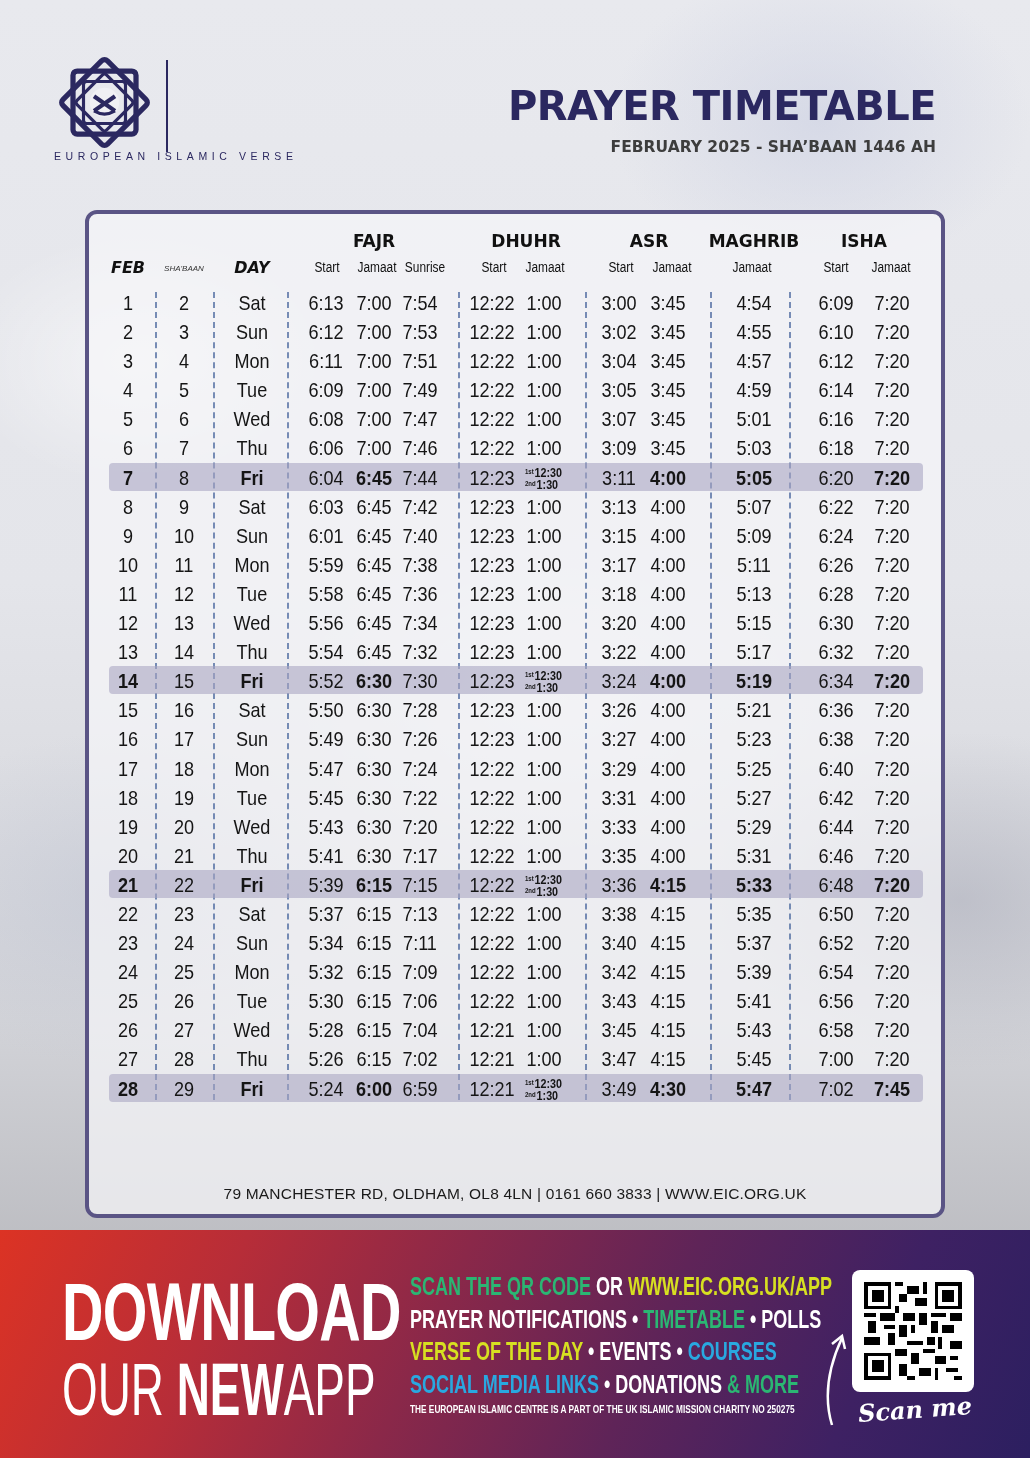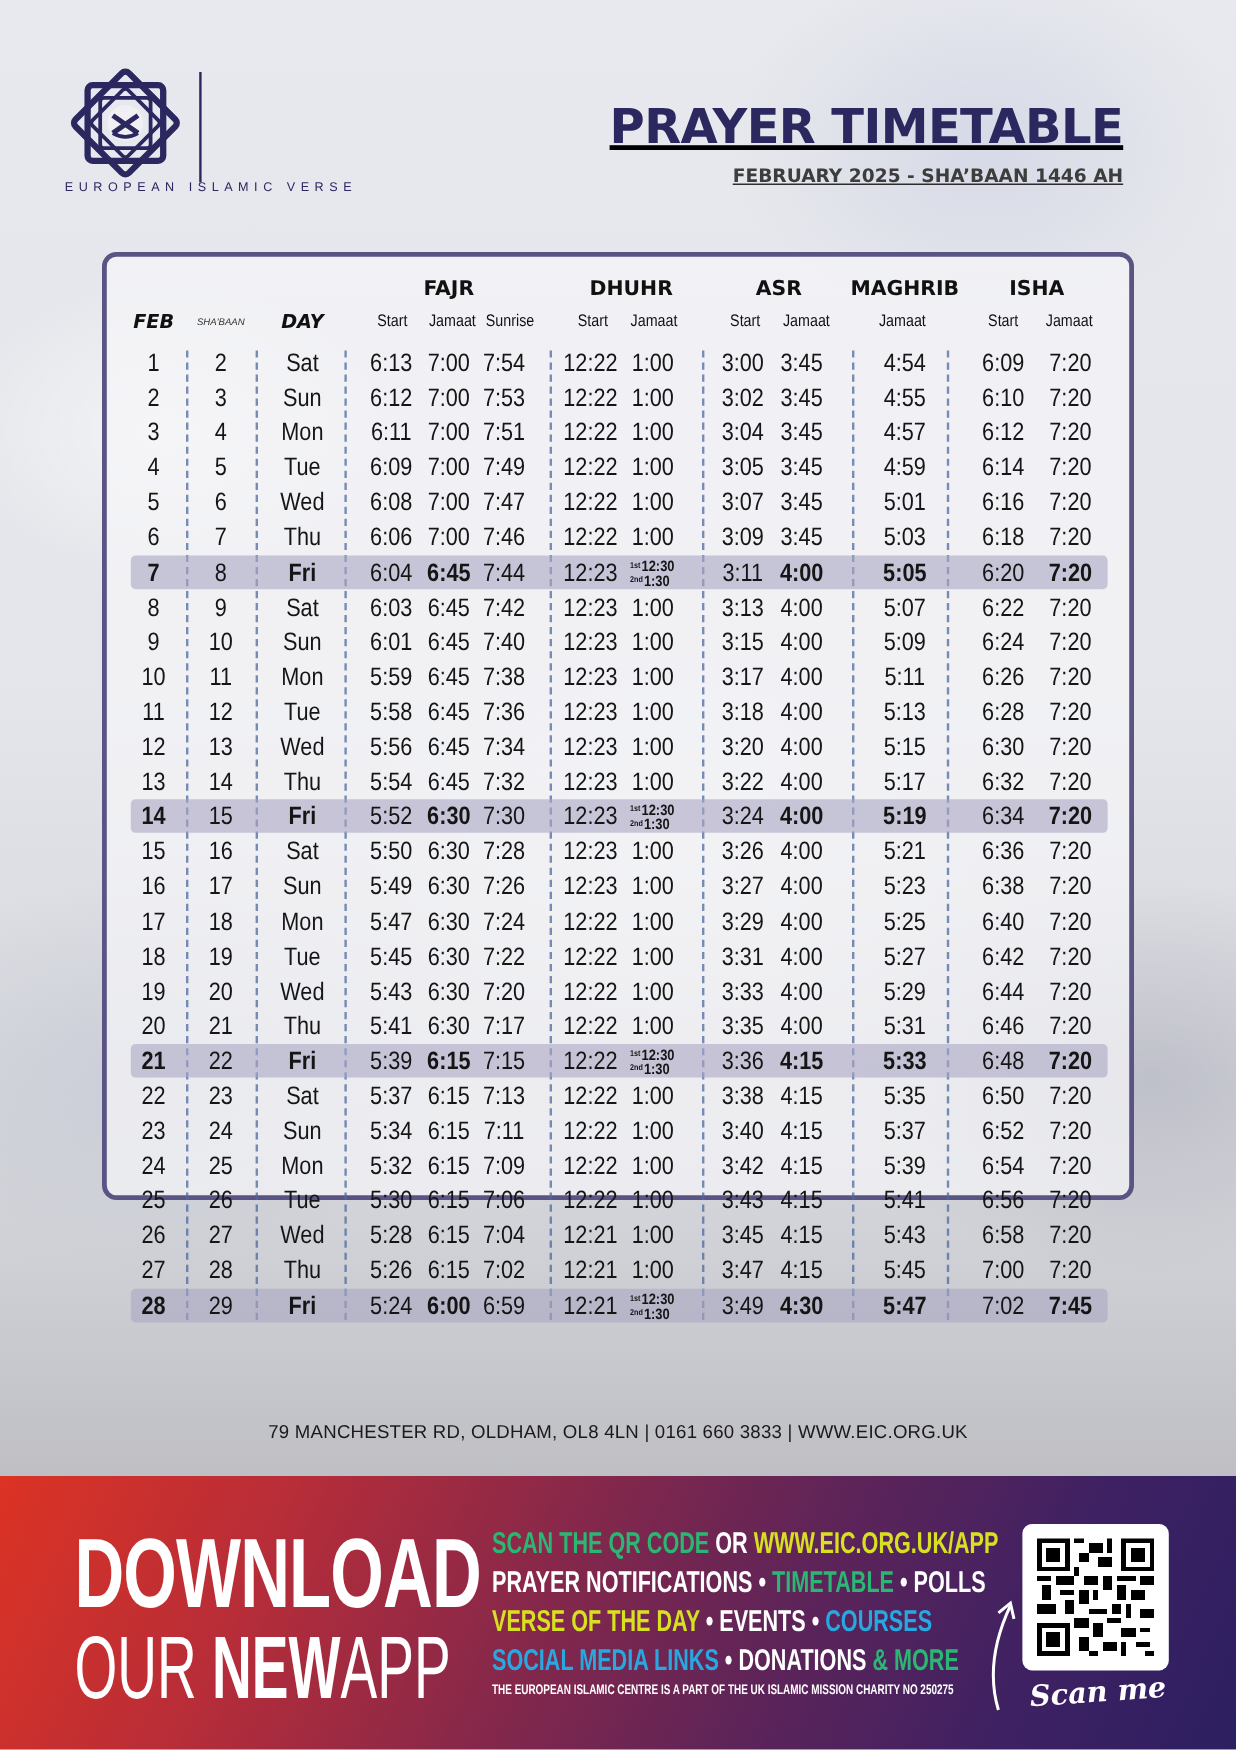--- a/index.html
+++ b/index.html
@@ -16,27 +16,27 @@
       linear-gradient(180deg, #e8e9ee 0%, #e4e5ea 40%, #d2d3d8 70%, #a9a9ae 100%);
   }
 
   
   .logo { position: absolute; left: 52px; top: 50px; width: 250px; height: 115px; }
   .logo-mark { position: absolute; left: 0; top: 0; width: 105px; height: 105px; }
   .logo-divider { position: absolute; left: 114px; top: 10px; width: 2px; height: 92px; background: #2b2860; }
   .logo-text { position: absolute; left: 122px; top: 0px; font-family: "Liberation Sans", sans-serif; font-weight: 700; font-size: 86px; line-height: 96px; color: #2b2860; letter-spacing: -2px; }
   .logo-sub { position: absolute; left: 2px; top: 100px; font-size: 10.5px; letter-spacing: 4.6px; color: #2b2860; white-space: nowrap; }
 
-  .title-block { position: absolute; right: 94px; top: 82px; text-align: right; text-decoration: underline; }
+  .title-block { position: absolute; right: 94px; top: 82px; text-align: right; }
   .page-title { font-family: "DejaVu Sans", sans-serif; font-weight: 700; font-size: 40px; color: #2b2860; letter-spacing: -0.5px; line-height: 48px; }
   .page-subtitle { margin-top: 8px; font-family: "DejaVu Sans", sans-serif; font-weight: 700; font-size: 15.5px; color: #3d3d3d; }
 
   
   .table-card {
-    position: absolute; left: 85px; top: 210px; width: 860px; height: 790px;
+    position: absolute; left: 85px; top: 210px; width: 860px; height: 1008px;
     border: 4px solid #5a5485; border-radius: 12px;
     background: rgba(245,245,248,0.72);
     text-decoration: underline;
   }
   .grp { position: absolute; top: 17px; font-family: "DejaVu Sans", sans-serif; font-weight: 700; font-size: 17px; color: #111; text-align: center; }
   .sub { position: absolute; top: 45px; font-family: "Liberation Sans", sans-serif; font-size: 14px; color: #111; transform: scaleX(0.85); transform-origin: center; text-align: center; }
   .hdr-i { position: absolute; top: 44px; font-family: "DejaVu Sans", sans-serif; font-weight: 700; font-style: italic; font-size: 16px; color: #111; text-align: center; }
   .hdr-small { position: absolute; top: 50px; font-family: "Liberation Sans", sans-serif; font-style: italic; font-size: 8px; color: #333; text-align: center; }
 
   .rows { position: absolute; left: 0; top: 74px; width: 852px; }

